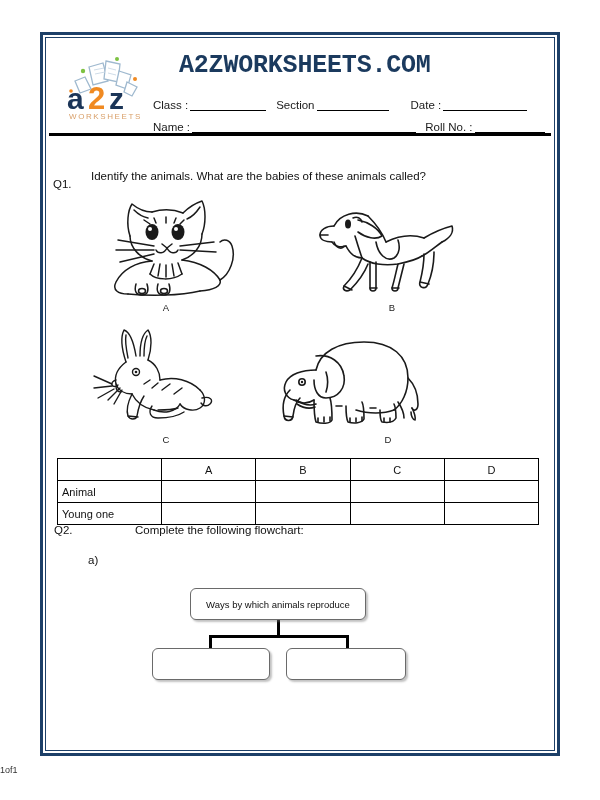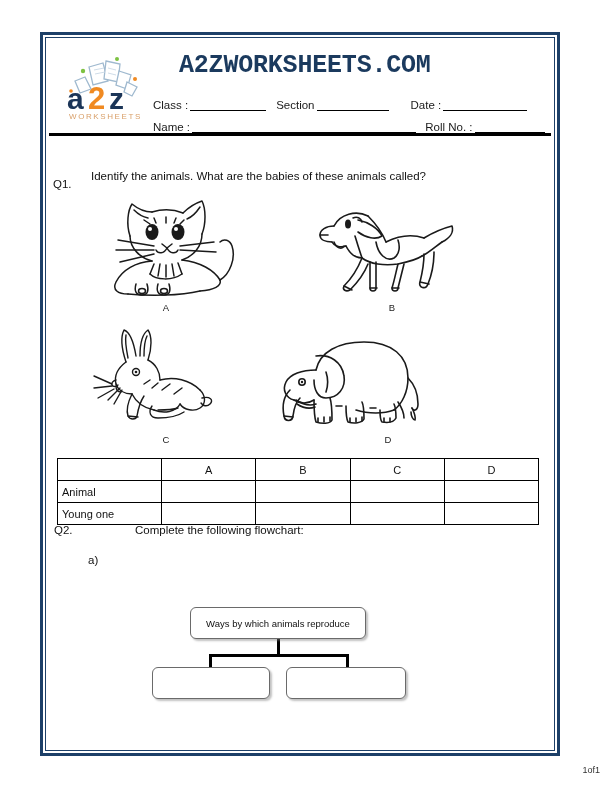--- a/index.html
+++ b/index.html
@@ -146,21 +146,21 @@
     color: #111;
     padding: 0 0 0 4px;
     text-align: left;
   }
   .ans-table th.col-hdr {
     text-align: center;
     padding-left: 0;
   }
   .ans-table col.first { width: 104px; }
   
-  .flow { position: absolute; left: 150px; top: 588px; width: 260px; height: 92px; margin-top: 19px; }
+  .flow { position: absolute; left: 150px; top: 588px; width: 260px; height: 92px; }
   .flow-box {
     position: absolute;
     border: 1px solid #6a6a6a;
     border-radius: 6px;
     background: #ffffff;
     box-shadow: 2px 2px 2px rgba(120,120,120,0.45);
     box-sizing: border-box;
     display: flex;
     align-items: center;
     justify-content: center;
@@ -178,21 +178,21 @@
   .conn-stem  { left: 127px; top: 32px; width: 3px;   height: 18px; }
   .conn-bar   { left: 59px;  top: 47px; width: 140px; height: 3px; }
   .conn-ldrop { left: 59px;  top: 47px; width: 3px;   height: 14px; }
   .conn-rdrop { left: 196px; top: 47px; width: 3px;   height: 14px; }
   
   .footer {
     position: absolute;
     left: 0;
     top: 765px;
     width: 600px;
-    text-align: right;
+    text-align: left;
     font-size: 9px;
     color: #333;
   }
 </style>
 </head>
 <body>
 
 <div class="page">
 
   <div class="frame-outer"></div>

